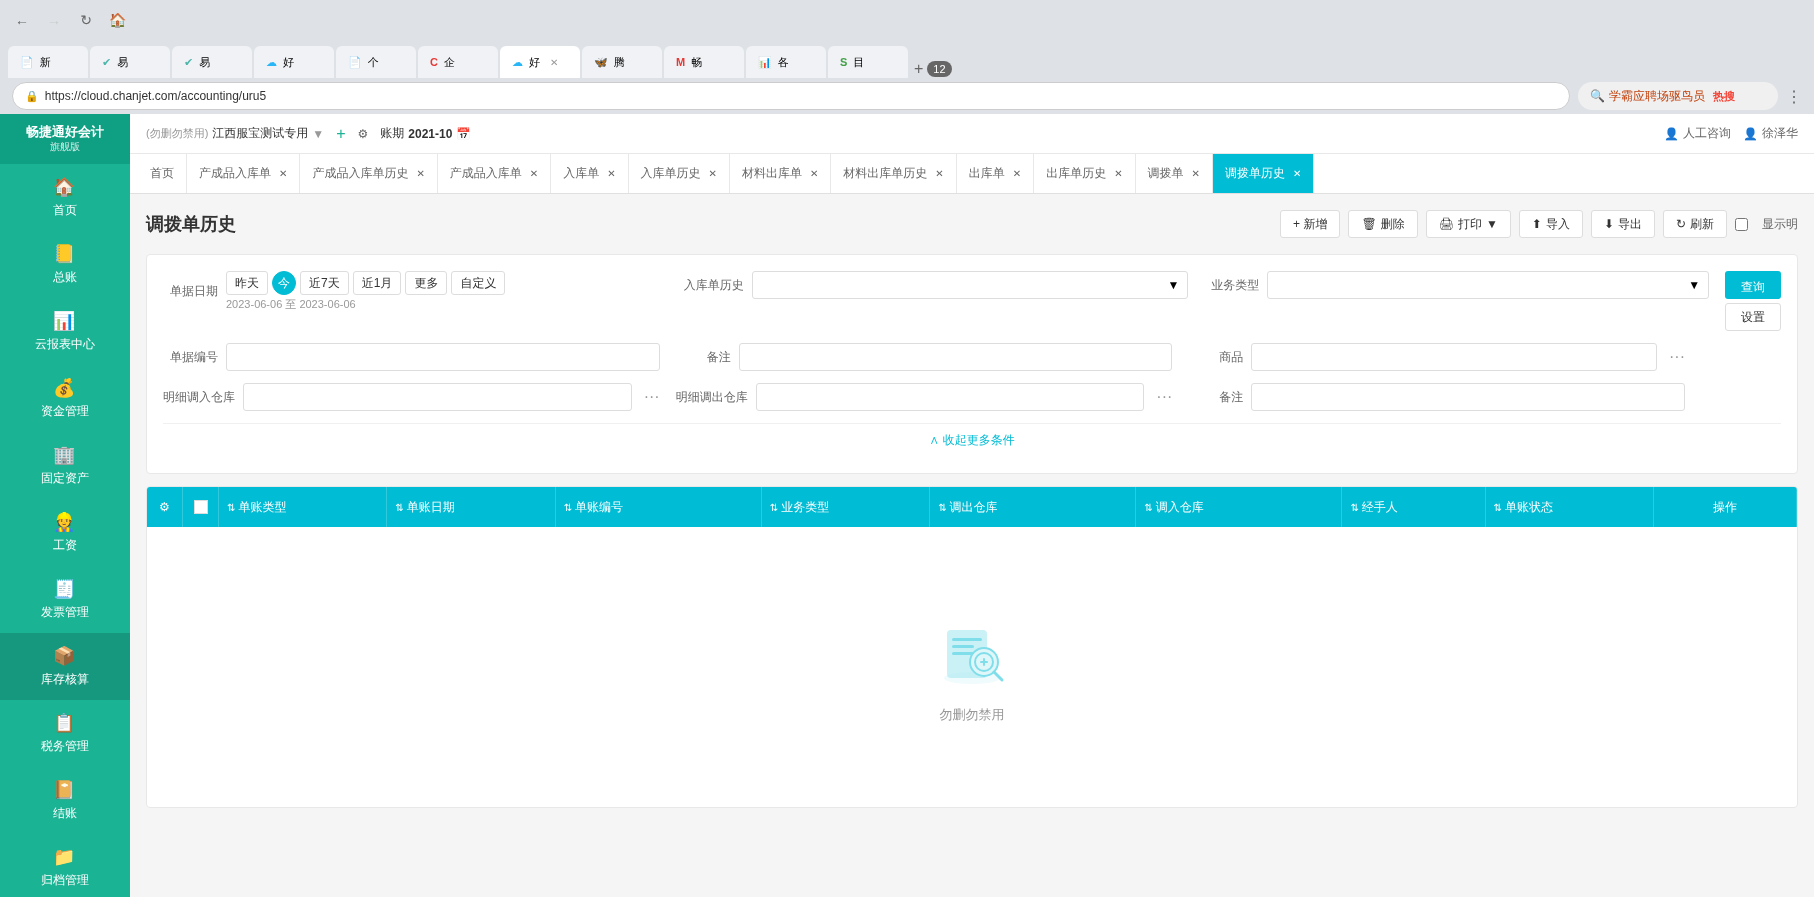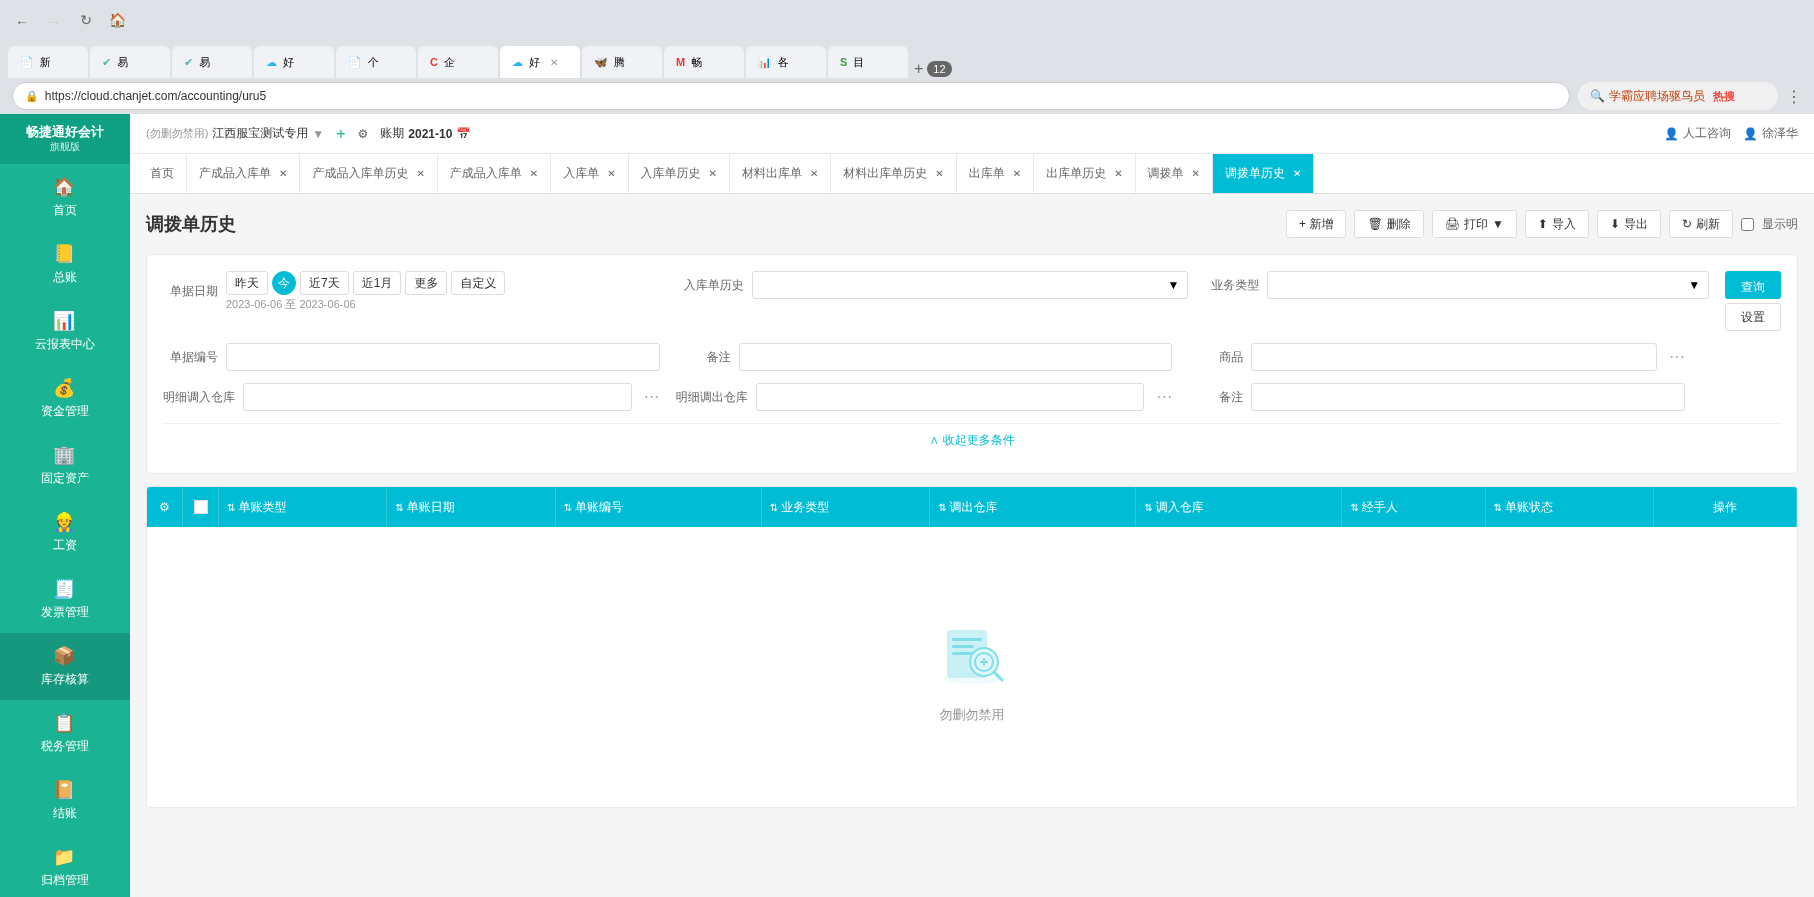--- a/index.html
+++ b/index.html
@@ -47,21 +47,21 @@
 
     
     .content-area { flex: 1; padding: 16px; overflow-y: auto; background: #f5f5f5; }
 
     
     .page-header { display: flex; align-items: center; justify-content: space-between; margin-bottom: 16px; }
     .page-title { font-size: 18px; font-weight: bold; color: #333; }
     .header-actions { display: flex; align-items: center; gap: 8px; }
     .btn { height: 28px; padding: 0 12px; border: none; border-radius: 3px; cursor: pointer; font-size: 12px; display: flex; align-items: center; gap: 4px; }
     .btn-default { background: #fff; border: 1px solid #ddd; color: #333; }
-    .toggle-label { display: flex; gap: 8px; font-size: 12px; color: #666; }
+    .toggle-label { display: flex; gap: 14px; font-size: 12px; color: #666; }
 
     
     .filter-panel { background: #fff; border: 1px solid #e8e8e8; border-radius: 4px; padding: 16px; margin-bottom: 12px; }
     .filter-row { display: flex; align-items: flex-start; gap: 16px; margin-bottom: 12px; }
     .filter-row:last-child { margin-bottom: 0; }
     .filter-item { display: flex; align-items: center; gap: 8px; flex: 1; }
     .filter-label { color: #666; font-size: 12px; white-space: nowrap; min-width: 55px; text-align: right; }
     .filter-control { flex: 1; display: flex; align-items: center; gap: 4px; }
     .date-btns { display: flex; gap: 4px; align-items: flex-start; }
     .date-btn { height: 24px; padding: 0 8px; border: 1px solid #ddd; background: #fff; border-radius: 3px; cursor: pointer; font-size: 12px; color: #333; }

